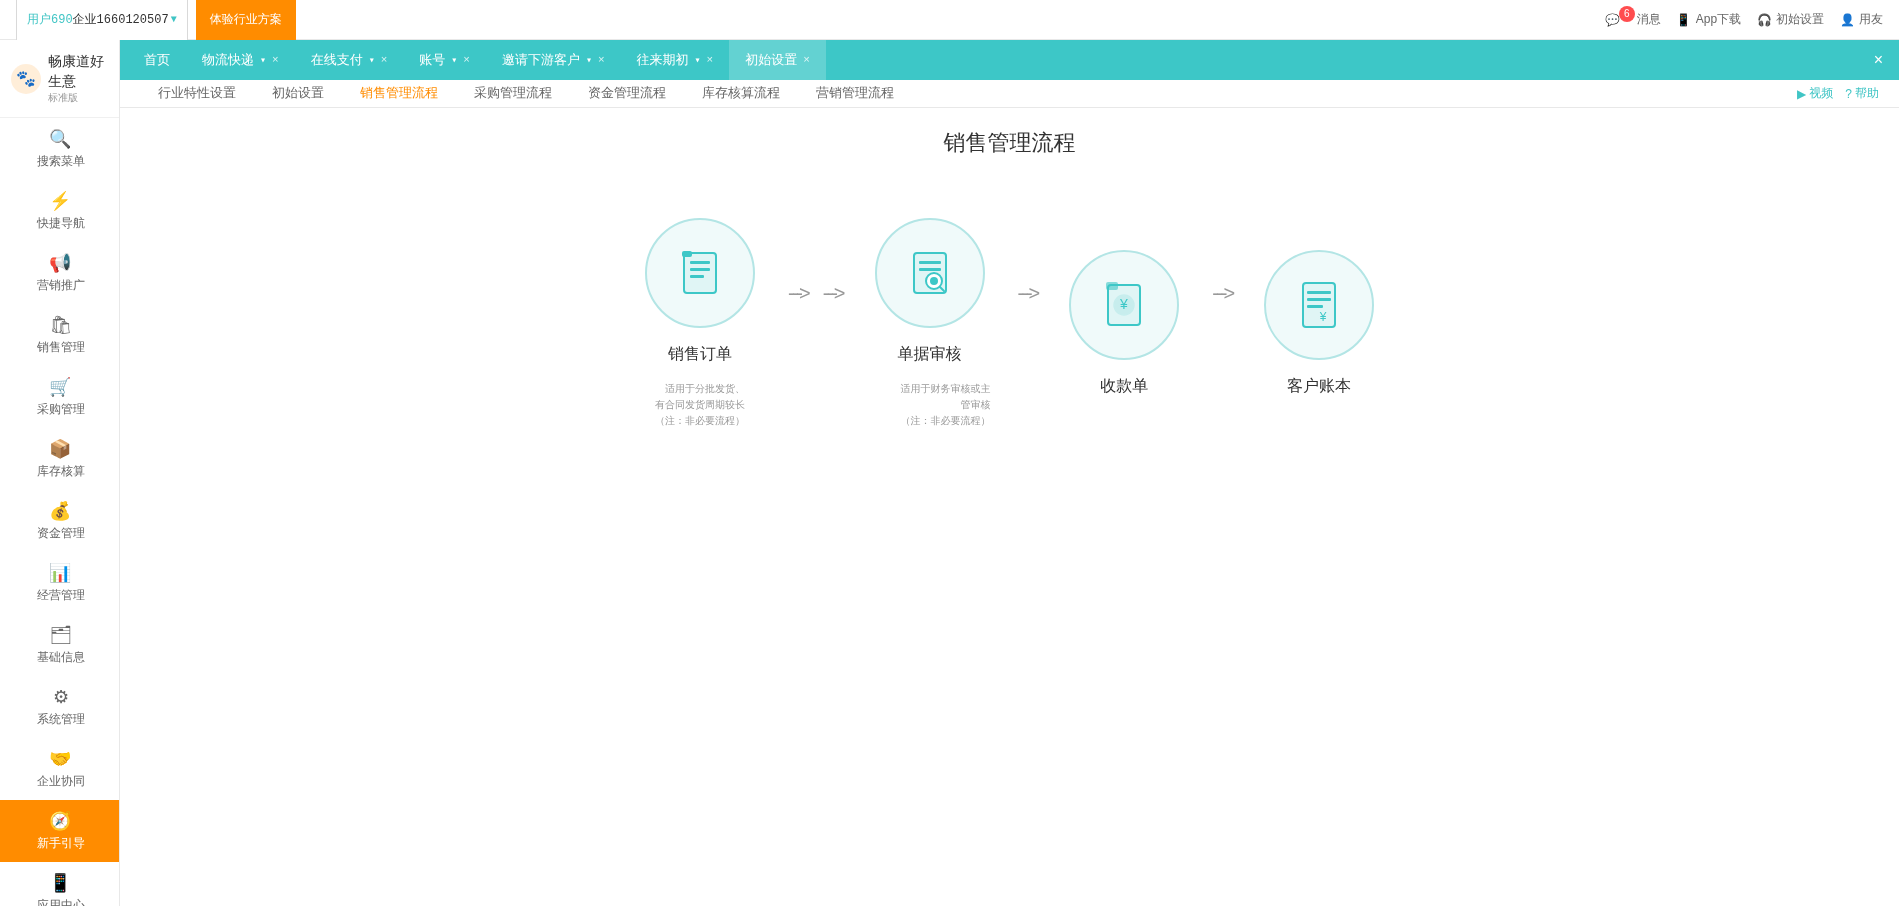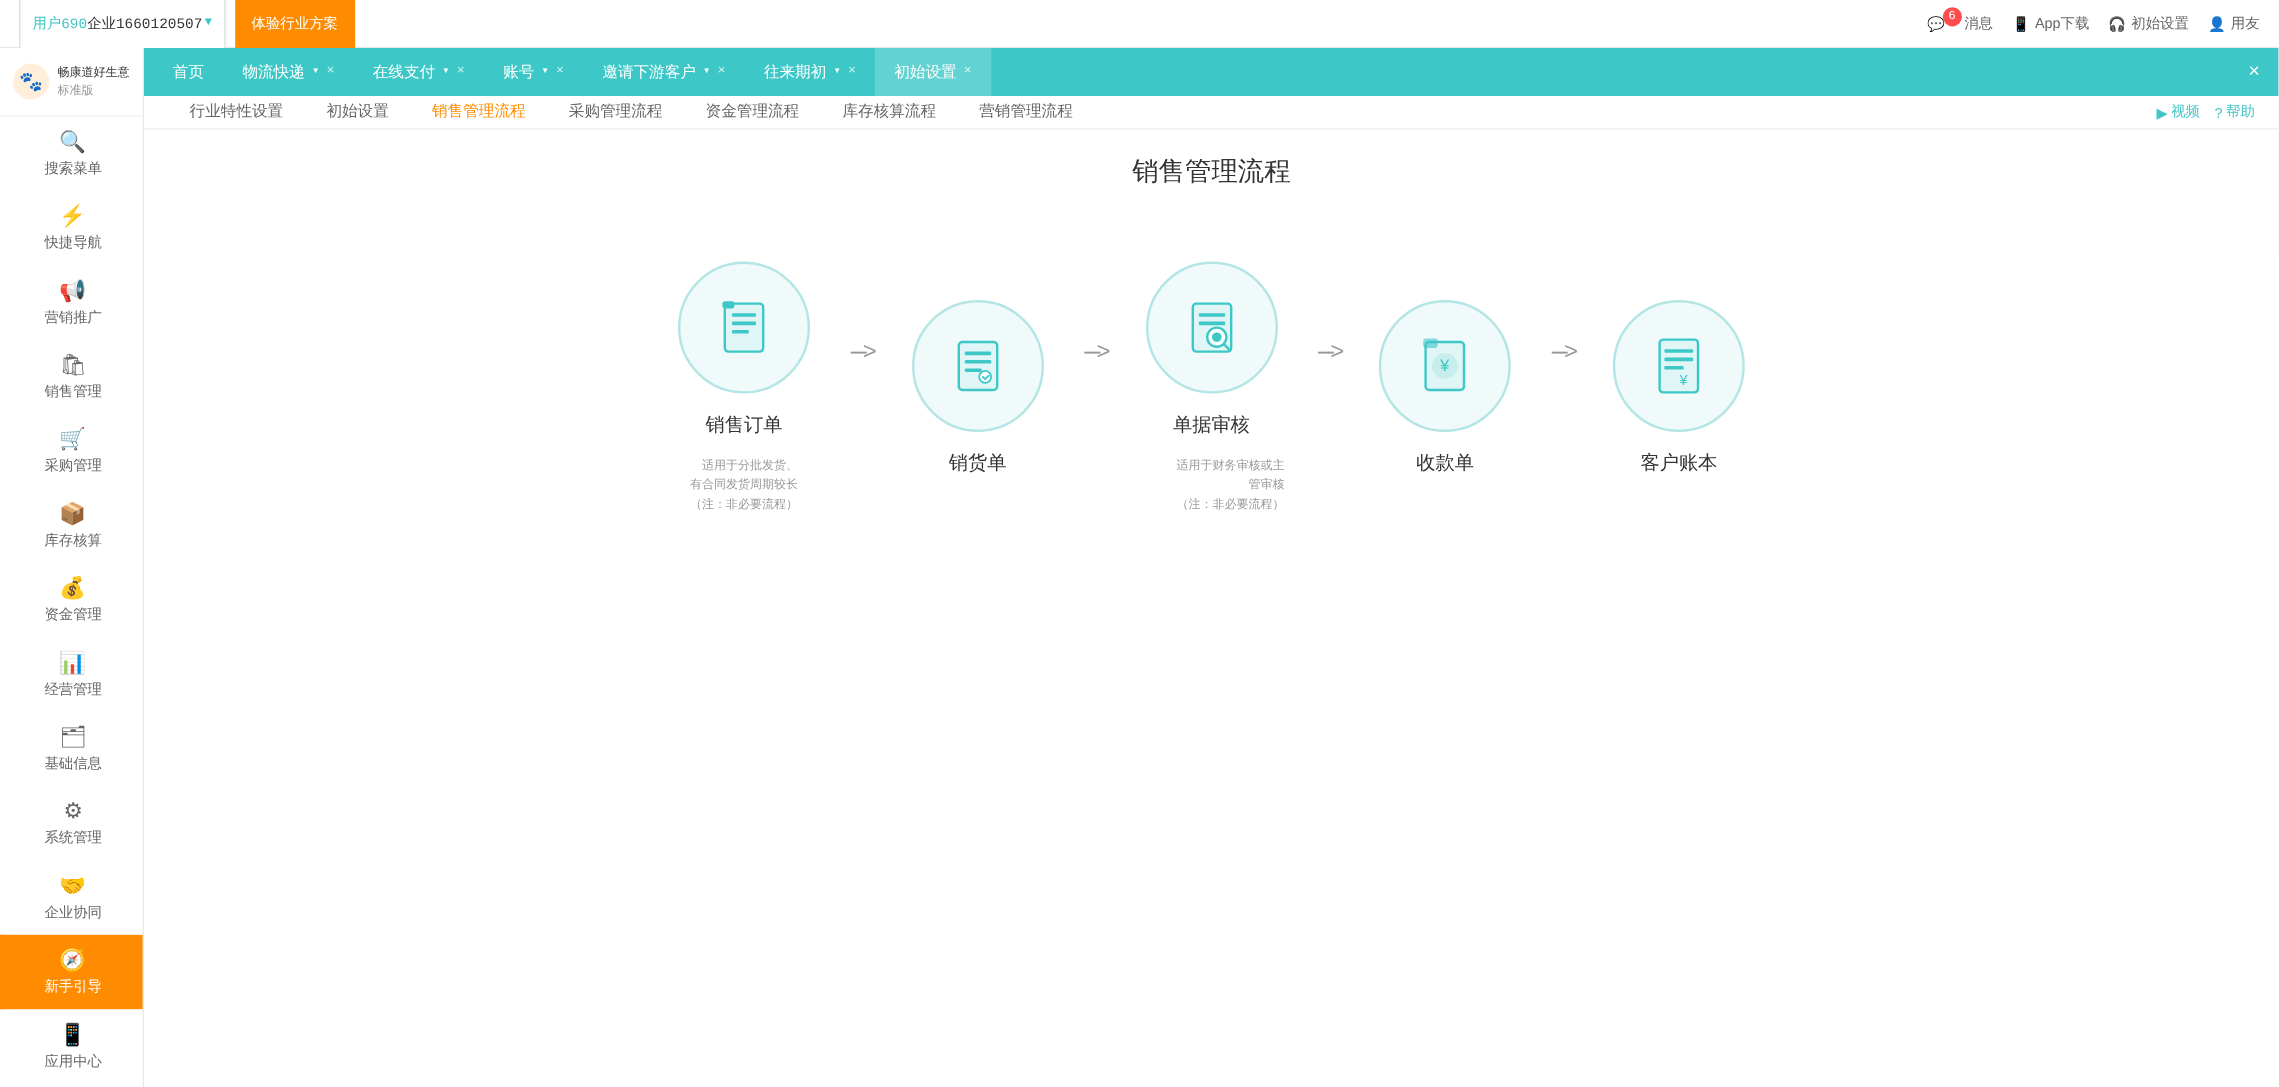--- a/index.html
+++ b/index.html
@@ -33,21 +33,21 @@
     
     .sidebar {
       width: 120px; background: #fff; border-right: 1px solid #e8e8e8;
       display: flex; flex-direction: column; flex-shrink: 0; overflow-y: auto;
     }
     .logo-area {
       display: flex; align-items: center; gap: 6px;
       padding: 12px 10px; border-bottom: 1px solid #f0f0f0;
     }
     .logo-icon { width: 32px; height: 32px; flex-shrink: 0; }
-    .logo-text { font-size: 10px; color: #333; line-height: 1.4; }
+    .logo-text { font-size: 14px; color: #333; line-height: 1.4; }
     .logo-sub { font-size: 10px; color: #999; }
 
     .sidebar-item {
       display: flex; flex-direction: column; align-items: center; justify-content: center;
       padding: 10px 6px; cursor: pointer; color: #666; font-size: 12px;
       border-left: 3px solid transparent; transition: all 0.2s;
     }
     .sidebar-item.active { background: #ff8c00; color: #fff; border-left-color: #ff8c00; }
     .sidebar-item .icon { font-size: 18px; margin-bottom: 3px; }
 
@@ -295,33 +295,20 @@
     <rect x="16" y="28" width="14" height="3" rx="1" fill="#3dc7c7"></rect>
     <rect x="8" y="4" width="10" height="6" rx="2" fill="#3dc7c7"></rect>
   </svg>
             </div>
             <div class="flow-step-title">销售订单</div>
             <div class="flow-step-desc" style="white-space: pre-line;">适用于分批发货、
 有合同发货周期较长
 （注：非必要流程）</div>
           </div>
           <div class="flow-arrow">- - -&gt;</div>
-          <div class="flow-step">
-            <div class="flow-circle">
-              <svg viewBox="0 0 52 52" fill="none" xmlns="http://www.w3.org/2000/svg">
-    <rect x="10" y="6" width="32" height="40" rx="3" fill="#e0f5f5" stroke="#3dc7c7" stroke-width="2"></rect>
-    <rect x="15" y="14" width="22" height="3" rx="1" fill="#3dc7c7"></rect>
-    <rect x="15" y="21" width="22" height="3" rx="1" fill="#3dc7c7"></rect>
-    <rect x="15" y="28" width="14" height="3" rx="1" fill="#3dc7c7"></rect>
-    <circle cx="32" cy="35" r="5" fill="#fff" stroke="#3dc7c7" stroke-width="1.5"></circle>
-    <path d="M30 35l2 2 3-3" stroke="#3dc7c7" stroke-width="1.5" stroke-linecap="round"></path>
-  </svg>
-            </div>
-            <div class="flow-step-title">销货单</div>
-          </div>
           <div class="flow-arrow">- - -&gt;</div>
           <div class="flow-step">
             <div class="flow-circle">
               <svg viewBox="0 0 52 52" fill="none" xmlns="http://www.w3.org/2000/svg">
     <rect x="10" y="6" width="32" height="40" rx="3" fill="#e0f5f5" stroke="#3dc7c7" stroke-width="2"></rect>
     <rect x="15" y="14" width="22" height="3" rx="1" fill="#3dc7c7"></rect>
     <rect x="15" y="21" width="22" height="3" rx="1" fill="#3dc7c7"></rect>
     <circle cx="30" cy="34" r="8" fill="#fff" stroke="#3dc7c7" stroke-width="2"></circle>
     <circle cx="30" cy="34" r="4" fill="#3dc7c7"></circle>
     <path d="M36 40l4 4" stroke="#3dc7c7" stroke-width="2" stroke-linecap="round"></path>

